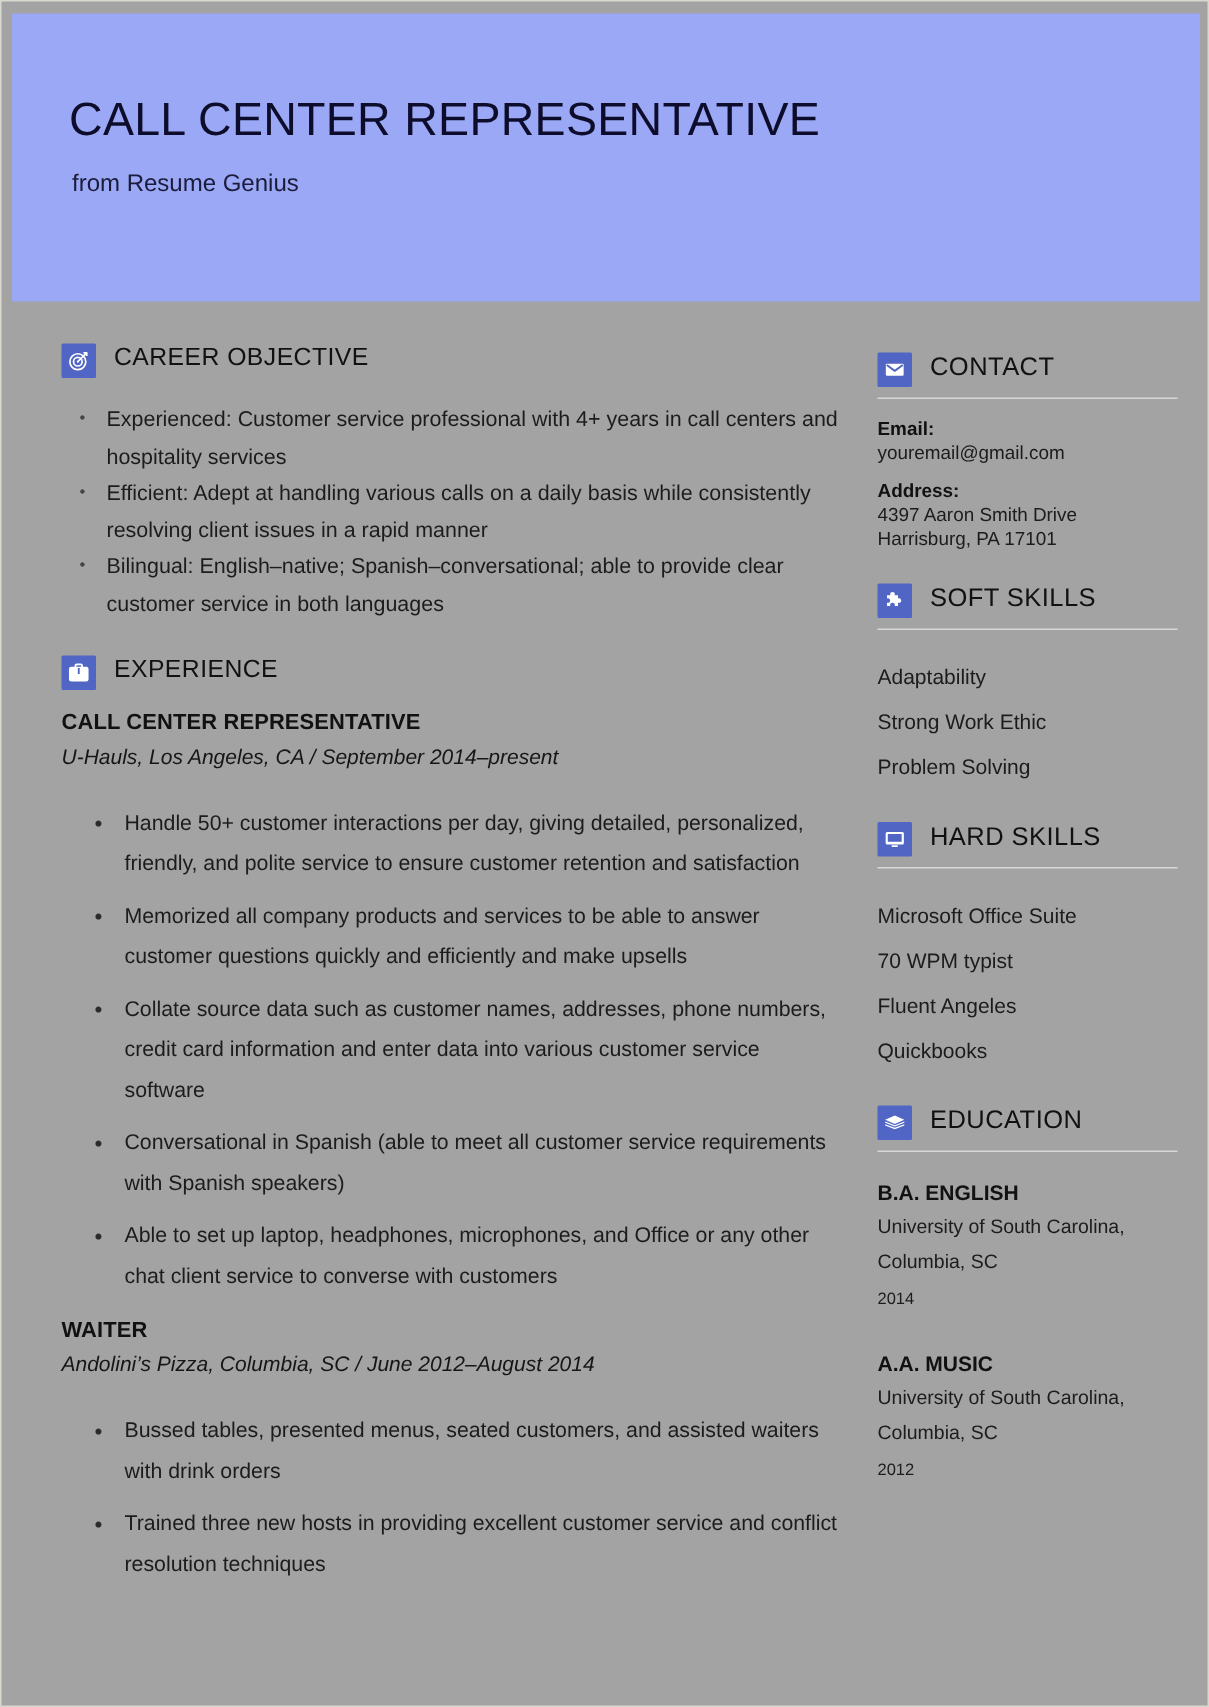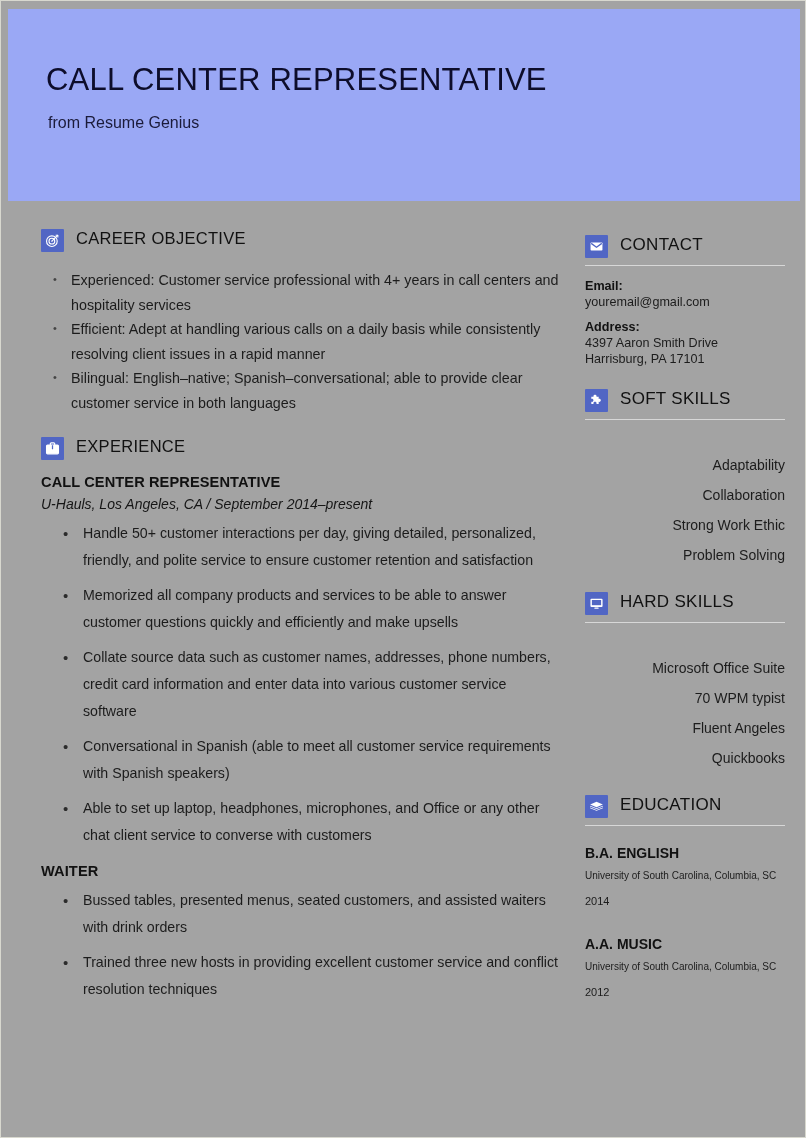--- a/index.html
+++ b/index.html
@@ -120,21 +120,21 @@
     font-weight: bold;
     color: #111;
     letter-spacing: 0.1px;
   }
   .job-meta {
     font-size: 14px;
     font-style: italic;
     color: #161616;
     margin-top: 6px;
   }
-  .job-bullets { list-style: none; margin-top: 8px; }
+  .job-bullets { list-style: none; margin-top: 24px; }
   .job-bullets li {
     position: relative;
     padding-left: 42px;
     font-size: 14.2px;
     line-height: 27px;
     color: #1c1c1c;
     margin-bottom: 8px;
   }
   .job-bullets li::before {
     content: "\2022";
@@ -155,37 +155,37 @@
     font-weight: bold;
     color: #111;
     line-height: 16px;
   }
   .contact-value {
     font-size: 12.6px;
     color: #1c1c1c;
     line-height: 16px;
   }
 
-  .skill-list { list-style: none; margin-top: 30px; text-align: right; }
+  .skill-list { list-style: none; margin-top: 16px; }
   .skill-list li {
     font-size: 14px;
     color: #1c1c1c;
     line-height: 30px;
   }
 
   .edu-block { margin-top: 16px; }
   .edu-entry { margin-bottom: 18px; }
   .edu-degree {
     font-size: 14px;
     font-weight: bold;
     color: #111;
     line-height: 22px;
   }
   .edu-school {
-    font-size: 10px;
+    font-size: 13px;
     color: #1c1c1c;
     line-height: 23px;
   }
   .edu-year {
     font-size: 11px;
     color: #1c1c1c;
     line-height: 28px;
   }
 </style>
 </head>
@@ -239,20 +239,21 @@
           <li>Handle 50+ customer interactions per day, giving detailed, personalized, friendly, and polite service to ensure customer retention and satisfaction</li>
           <li>Memorized all company products and services to be able to answer customer questions quickly and efficiently and make upsells</li>
           <li>Collate source data such as customer names, addresses, phone numbers, credit card information and enter data into various customer service software</li>
           <li>Conversational in Spanish (able to meet all customer service requirements with Spanish speakers)</li>
           <li>Able to set up laptop, headphones, microphones, and Office or any other chat client service to converse with customers</li>
         </ul>
       </div>
 
       <div class="job">
         <div class="job-title">WAITER</div>
+        <div class="job-meta">Andolini’s Pizza, Columbia, SC  /  June 2012–August 2014</div>
         <ul class="job-bullets">
           <li>Bussed tables, presented menus, seated customers, and assisted waiters with drink orders</li>
           <li>Trained three new hosts in providing excellent customer service and conflict resolution techniques</li>
         </ul>
       </div>
     </div>
   </div>
 
   <div id="right-col" class="right-col">
 
@@ -285,21 +286,20 @@
         <span class="sec-icon">
           <svg width="15" height="15" viewBox="0 0 24 24">
             <path fill="#ffffff" d="M9.6 2.6c1.4 0 2.5 1 2.5 2.2 0 .5-.2.8-.2 1.2h3.6v3.4c.4 0 .7-.2 1.2-.2 1.2 0 2.2 1.1 2.2 2.5s-1 2.5-2.2 2.5c-.5 0-.8-.2-1.2-.2v3.5h-3.6c0-.4.2-.7.2-1.2 0-1.2-1.1-2.2-2.5-2.2s-2.5 1-2.5 2.2c0 .5.2.8.2 1.2H3.7v-3.5c.4 0 .7.2 1.2.2 1.2 0 2.2-1.1 2.2-2.5s-1-2.5-2.2-2.5c-.5 0-.8.2-1.2.2V6h3.6c0-.4-.2-.7-.2-1.2 0-1.2 1.1-2.2 2.5-2.2z"></path>
           </svg>
         </span>
         <span class="sec-title">SOFT SKILLS</span>
       </div>
       <div class="sec-rule"></div>
       <ul class="skill-list">
         <li>Adaptability</li>
-        <li>Collaboration</li>
         <li>Strong Work Ethic</li>
         <li>Problem Solving</li>
       </ul>
     </div>
 
     <div class="right-section">
       <div class="section-head">
         <span class="sec-icon">
           <svg width="15" height="15" viewBox="0 0 24 24">
             <rect x="2.3" y="4.2" width="19.4" height="13.4" rx="1.6" fill="#ffffff"></rect>

